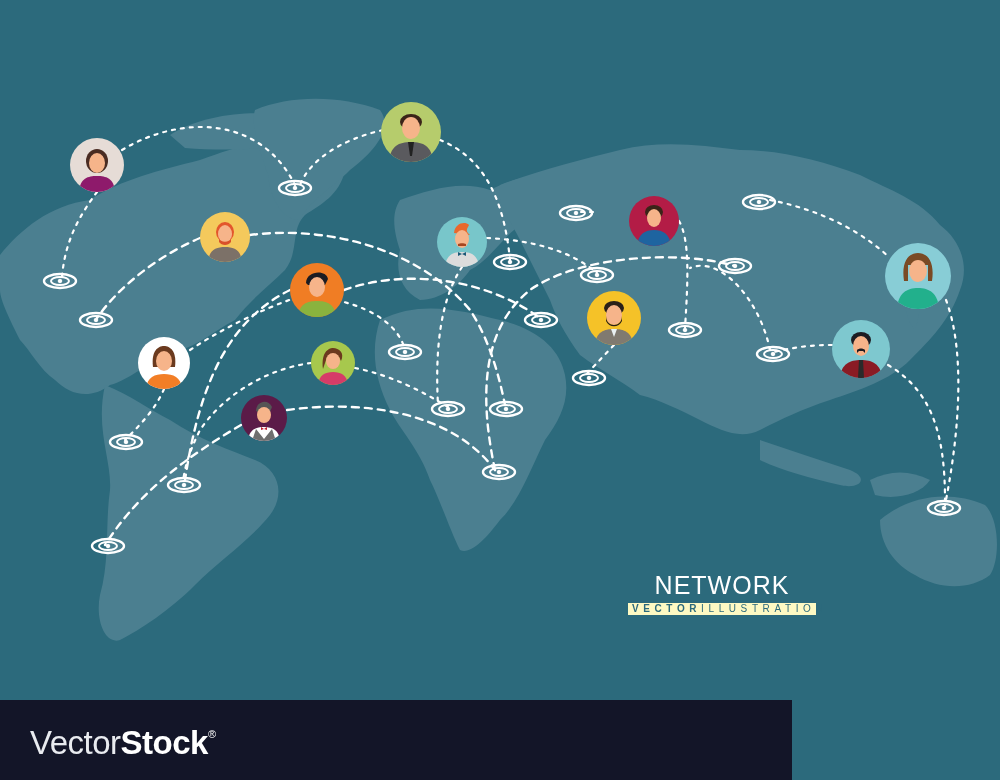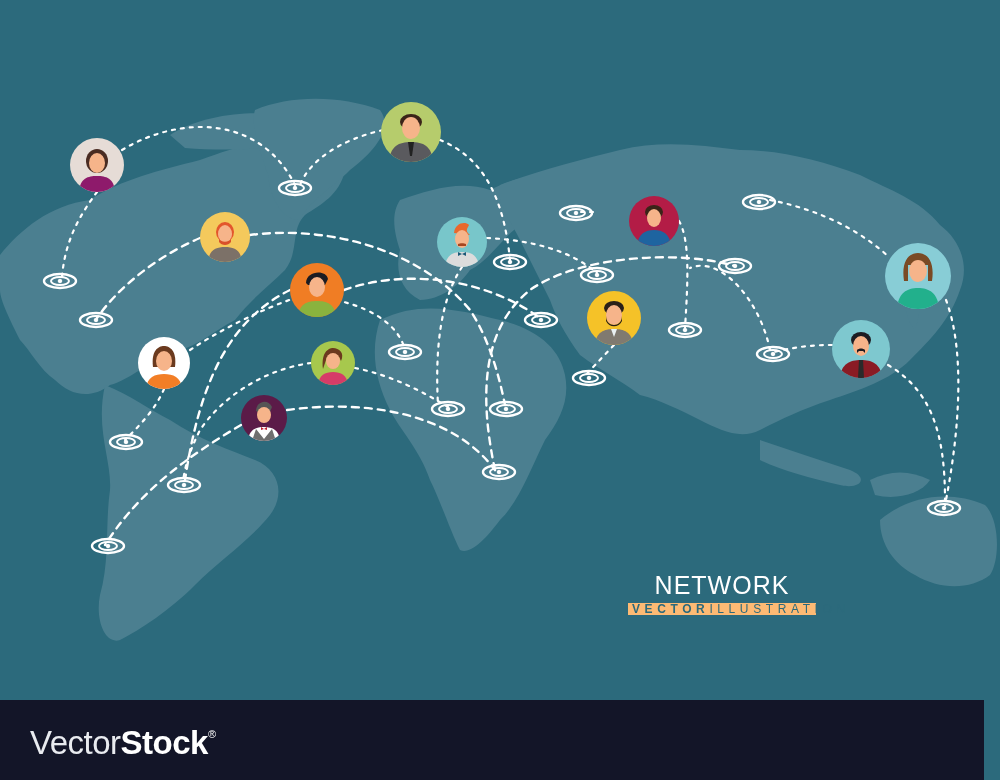--- a/index.html
+++ b/index.html
@@ -4,23 +4,23 @@
 <style>
   html, body { margin:0; padding:0; }
   body { width:1000px; height:780px; overflow:hidden; background:#2c6a7c; font-family:"Liberation Sans", sans-serif; }
   #stage { position:relative; width:1000px; height:700px; background:#2c6a7c; overflow:hidden; }
   #map { position:absolute; left:0; top:0; }
   #net { position:absolute; left:0; top:0; }
   .avatar { position:absolute; border-radius:50%; overflow:hidden; }
   .avatar svg { display:block; }
   .title-block { position:absolute; left:612px; top:568px; width:220px; text-align:center; }
   .title { color:#fff; font-size:25px; letter-spacing:1px; line-height:34px; font-weight:normal; font-family:"Liberation Sans", sans-serif; }
-  .subtitle { margin:1px auto 4px; background:#fdba74; color:#2c6a7c; font-size:12px; letter-spacing:4.6px; padding:1px 0 1px 4px; width:184px; line-height:10px; font-weight:bold; }
+  .subtitle { margin:1px auto 4px; background:#fef9c3; color:#2c6a7c; font-size:10px; letter-spacing:4.6px; padding:1px 0 1px 4px; width:184px; line-height:10px; font-weight:bold; }
   .subtitle .light { font-weight:normal; }
-  #footer { position:absolute; left:0; top:700px; width:984px; height:80px; background:#131528; color:#fff; }
+  #footer { position:absolute; left:0; top:700px; width:792px; height:80px; background:#131528; color:#fff; }
   .logo { position:absolute; left:30px; top:24px; font-size:33px; letter-spacing:-0.5px; }
   .logo .thin { font-weight:normal; color:#e9ebf0; }
   .logo .bold { font-weight:bold; }
   .logo sup { font-size:11px; vertical-align:top; position:relative; top:4px; }
   .ref { position:absolute; right:24px; top:35px; font-size:19px; color:#f1f1f4; letter-spacing:-0.3px; }
 </style>
 </head>
 <body>
 
 <div id="stage">

